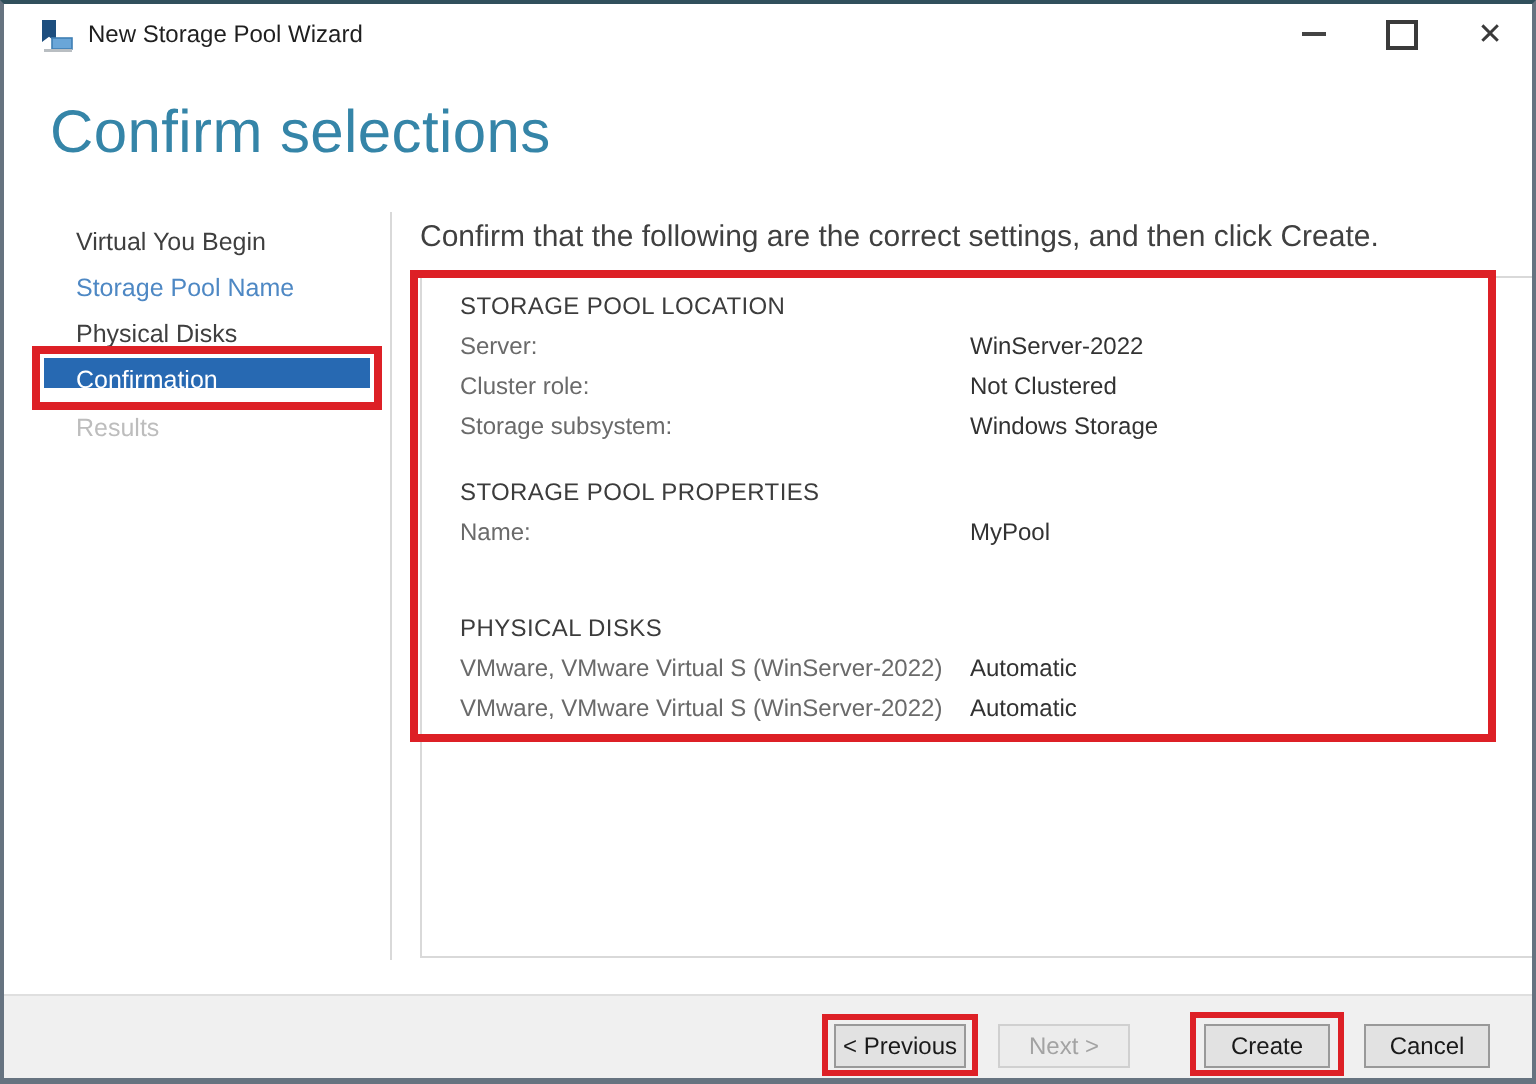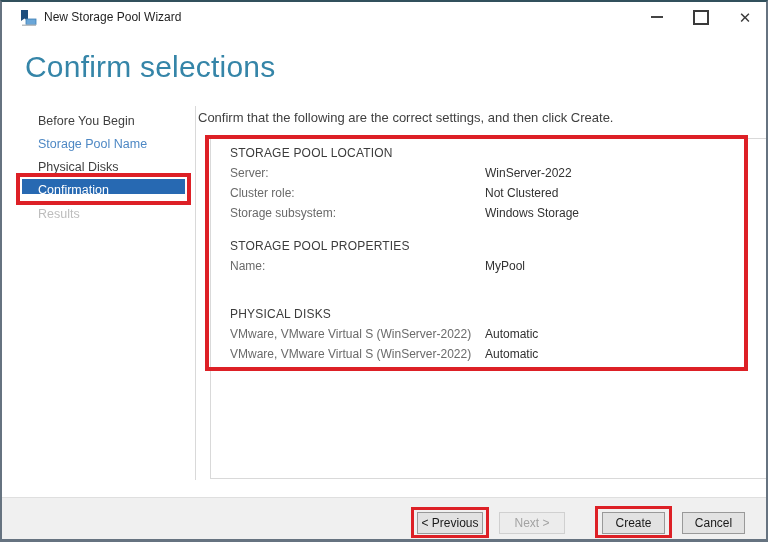--- a/index.html
+++ b/index.html
@@ -25,21 +25,21 @@
   .sidebar{position:absolute;left:20px;top:108px;width:163px;}
   .nav-item{position:absolute;left:0;width:163px;height:23px;line-height:23px;
             padding-left:16px;box-sizing:border-box;font-size:12.5px;color:#3f3f3f;white-space:nowrap;}
   .nav-0{top:0;}
   .nav-1{top:23px;color:#4e88c4;}
   .nav-2{top:46px;}
   .nav-3{top:69px;height:15px;line-height:22px;background:var(--sel-bg);color:#ffffff;}
   .nav-4{top:93px;color:#bdbdbd;}
   .v-divider{position:absolute;left:193px;top:104px;width:1px;height:374px;background:#d9d9d9;}
   
-  .instruction{position:absolute;left:196px;top:108px;font-size:13px;color:#404040;white-space:nowrap;}
+  .instruction{position:absolute;left:208px;top:108px;font-size:15px;color:#404040;white-space:nowrap;}
   .listbox{position:absolute;left:208px;top:136px;width:660px;height:341px;
            box-sizing:border-box;border:1px solid #d9d9d9;background:#fff;}
   .section{position:absolute;left:19px;right:10px;}
   .sec-0{top:4px;}
   .sec-1{top:97px;}
   .sec-2{top:165px;}
   .sec-title{font-size:12px;line-height:20px;color:#3c3c3c;letter-spacing:.2px;}
   .row{display:flex;line-height:20px;font-size:12px;}
   .row .lbl{width:255px;color:#6a6a6a;white-space:nowrap;}
   .row .val{color:#323232;white-space:nowrap;}
@@ -78,21 +78,21 @@
         <span class="max-glyph"></span>
       </div>
     <div class="win-btn btn-close">
         <span class="close-glyph">✕</span>
       </div>
   </div>
 
   <div class="heading">Confirm selections</div>
 
   <div class="sidebar">
-    <div class="nav-item nav-0">Before You Begin</div>
+    <div class="nav-item nav-0">Virtual You Begin</div>
     <div class="nav-item nav-1">Storage Pool Name</div>
     <div class="nav-item nav-2">Physical Disks</div>
     <div class="nav-item nav-3">Confirmation</div>
     <div class="nav-item nav-4">Results</div>
   </div>
   <div class="v-divider"></div>
 
   <div class="instruction">Confirm that the following are the correct settings, and then click Create.</div>
 
   <div class="listbox">

